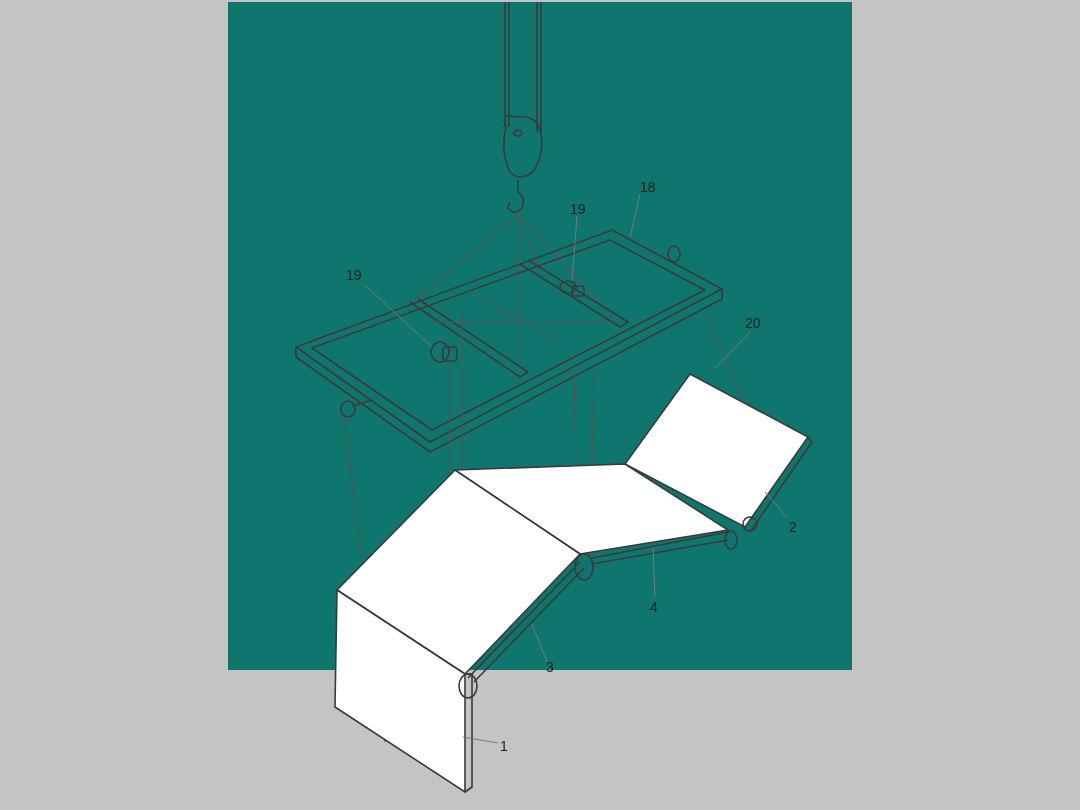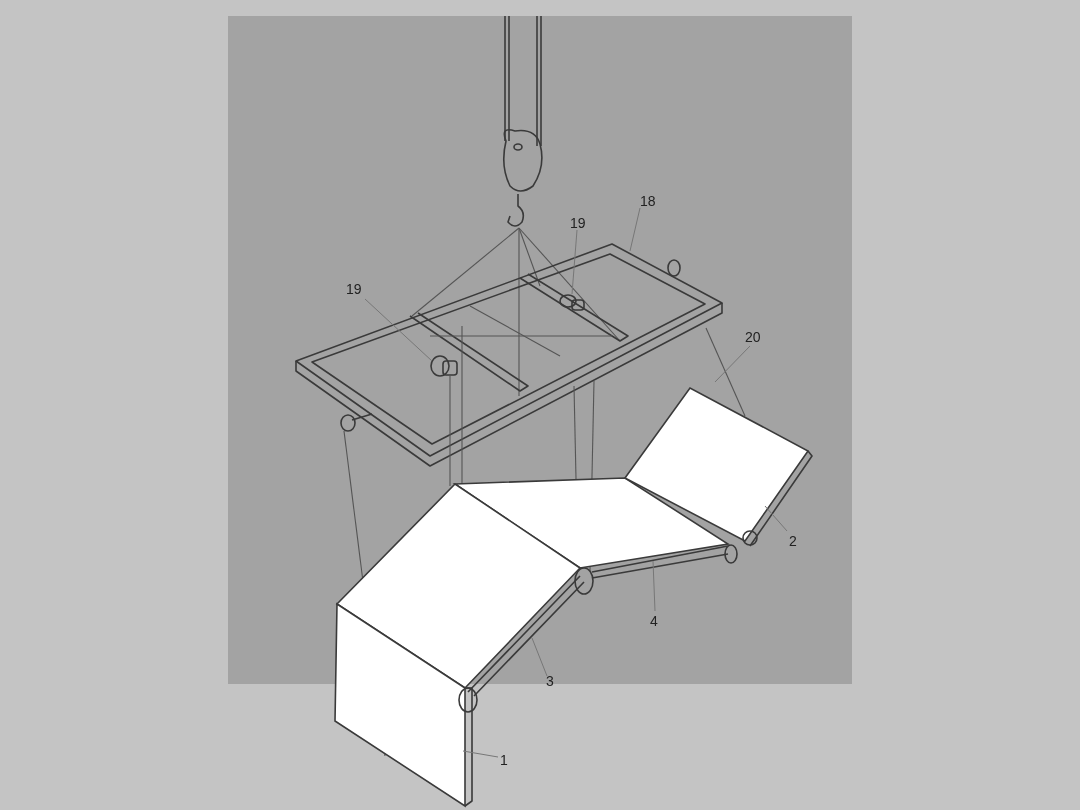--- a/index.html
+++ b/index.html
@@ -1,17 +1,17 @@
 <!DOCTYPE html>
 <html><head>
 <meta charset="utf-8">
 <style>
   html, body { margin:0; padding:0; }
   body { width:1080px; height:810px; background:#c4c4c4; position:relative; overflow:hidden; font-family:"Liberation Sans", sans-serif; }
-  #canvas { position:absolute; left:228px; top:16px; width:624px; height:668px; background:#a3a3a3; }
+  #canvas { position:absolute; left:228px; top:2px; width:624px; height:668px; background:#0f766e; }
   svg { position:absolute; left:0; top:0; }
   .ln { stroke:#3a3a3a; stroke-width:1.6; fill:none; stroke-linejoin:round; }
   .thin { stroke:#555; stroke-width:1.1; fill:none; }
   .leader { stroke:#777; stroke-width:1; fill:none; }
   .lbl { font-family:"Liberation Sans", sans-serif; font-size:14px; fill:#222; }
   .panel { fill:#ffffff; stroke:#3a3a3a; stroke-width:1.6; }
 </style>
 </head>
 <body>
 

